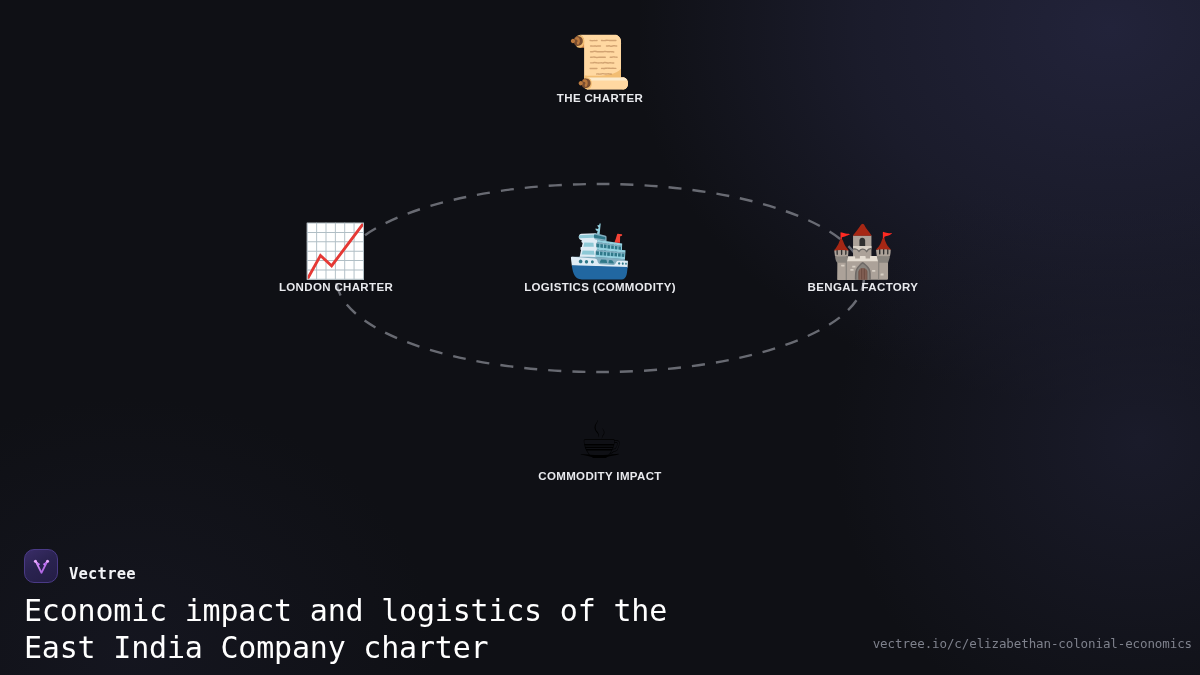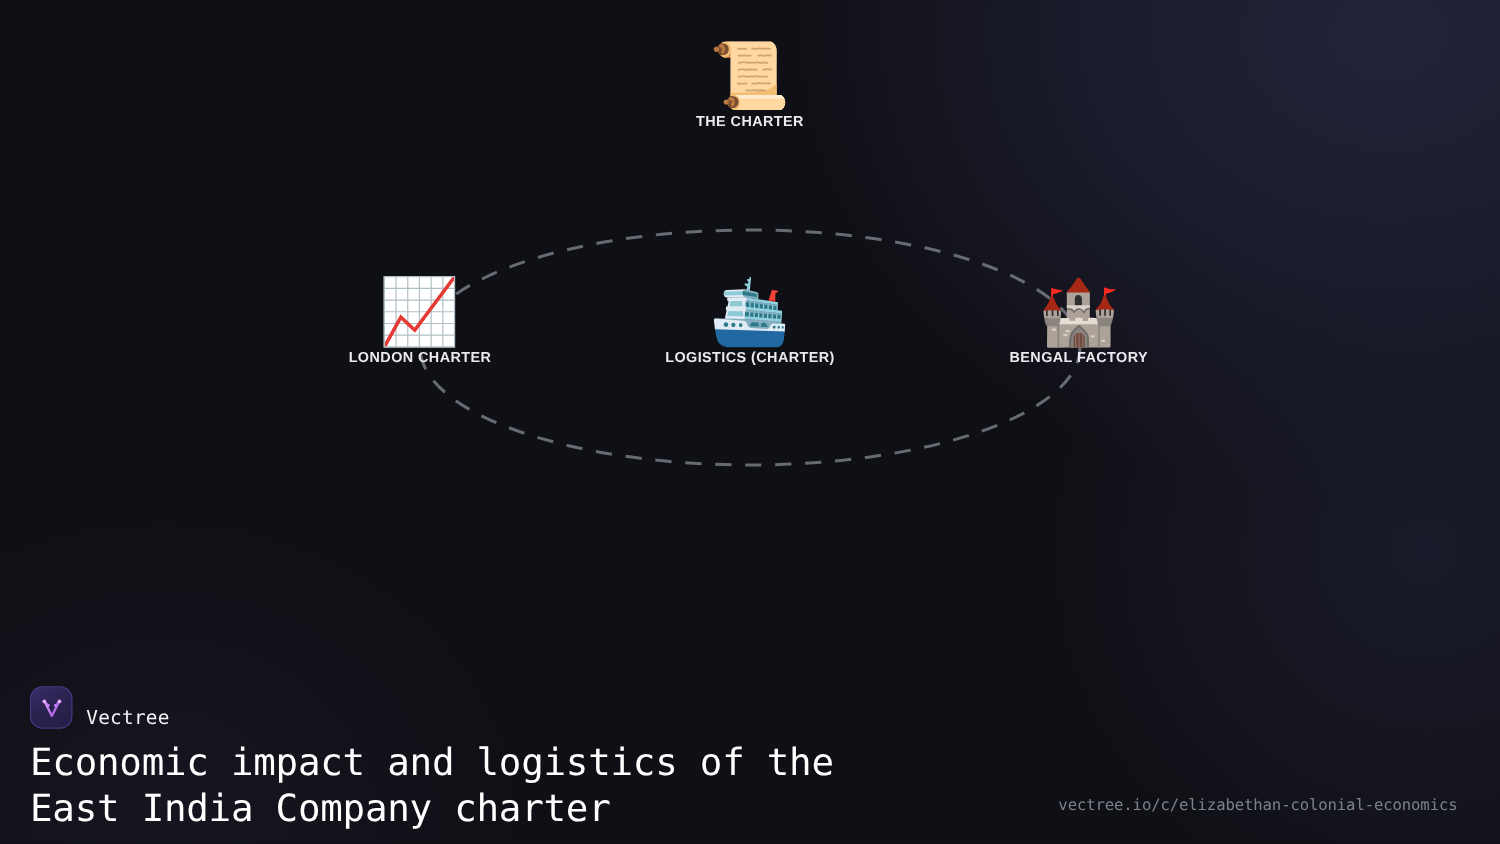--- a/index.html
+++ b/index.html
@@ -119,21 +119,21 @@
     background: linear-gradient(150deg, #3a2d68 0%, #2a2350 45%, #241d45 100%);
     border: 1px solid #4a3a86;
     display: flex;
     align-items: center;
     justify-content: center;
     box-sizing: border-box;
   }
   #brand-name {
     font-family: "DejaVu Sans Mono", monospace;
     font-size: 15.5px;
-    font-weight: normal;
+    font-weight: bold;
     color: #f2f3f6;
     letter-spacing: 0.2px;
     margin-top: 16px;
   }
 
   #title {
     position: absolute;
     left: 24px;
     top: 62px;
     width: 820px;
@@ -141,21 +141,21 @@
     font-size: 30px;
     font-weight: normal;
     line-height: 37px;
     color: #ffffff;
     letter-spacing: -0.2px;
     white-space: pre-line;
   }
 
   #url {
     position: absolute;
-    right: 34px;
+    right: 8px;
     bottom: 24px;
     font-family: "DejaVu Sans Mono", monospace;
     font-size: 12.5px;
     color: #7e818c;
     letter-spacing: -0.1px;
   }
 </style>
 </head>
 <body>
 
@@ -176,28 +176,32 @@
       <span class="node-label">THE CHARTER</span>
     </div>
 
     <div class="node" id="node-london" style="left: 336px; top: 257px;">
       <span class="node-emoji">📈</span>
       <span class="node-label">LONDON CHARTER</span>
     </div>
 
     <div class="node" id="node-logistics" style="left: 600px; top: 257px;">
       <span class="node-emoji">🛳️</span>
-      <span class="node-label">LOGISTICS (CHARTER)</span>
+      <span class="node-label">LOGISTICS (COMMODITY)</span>
     </div>
 
     <div class="node" id="node-bengal" style="left: 863px; top: 257px;">
       <span class="node-emoji">🏰</span>
       <span class="node-label">BENGAL FACTORY</span>
     </div>
 
+    <div class="node" id="node-commodity" style="left: 600px; top: 446px;">
+      <span class="node-emoji">☕</span>
+      <span class="node-label">COMMODITY IMPACT</span>
+    </div>
 
   </div>
 
   <div id="footer">
 
     <div id="brand">
       <div id="logo-mark">
         <svg width="21" height="21" viewBox="0 0 24 24" aria-hidden="true">
           <defs>
             <linearGradient id="vg" x1="0" y1="0" x2="1" y2="1">

